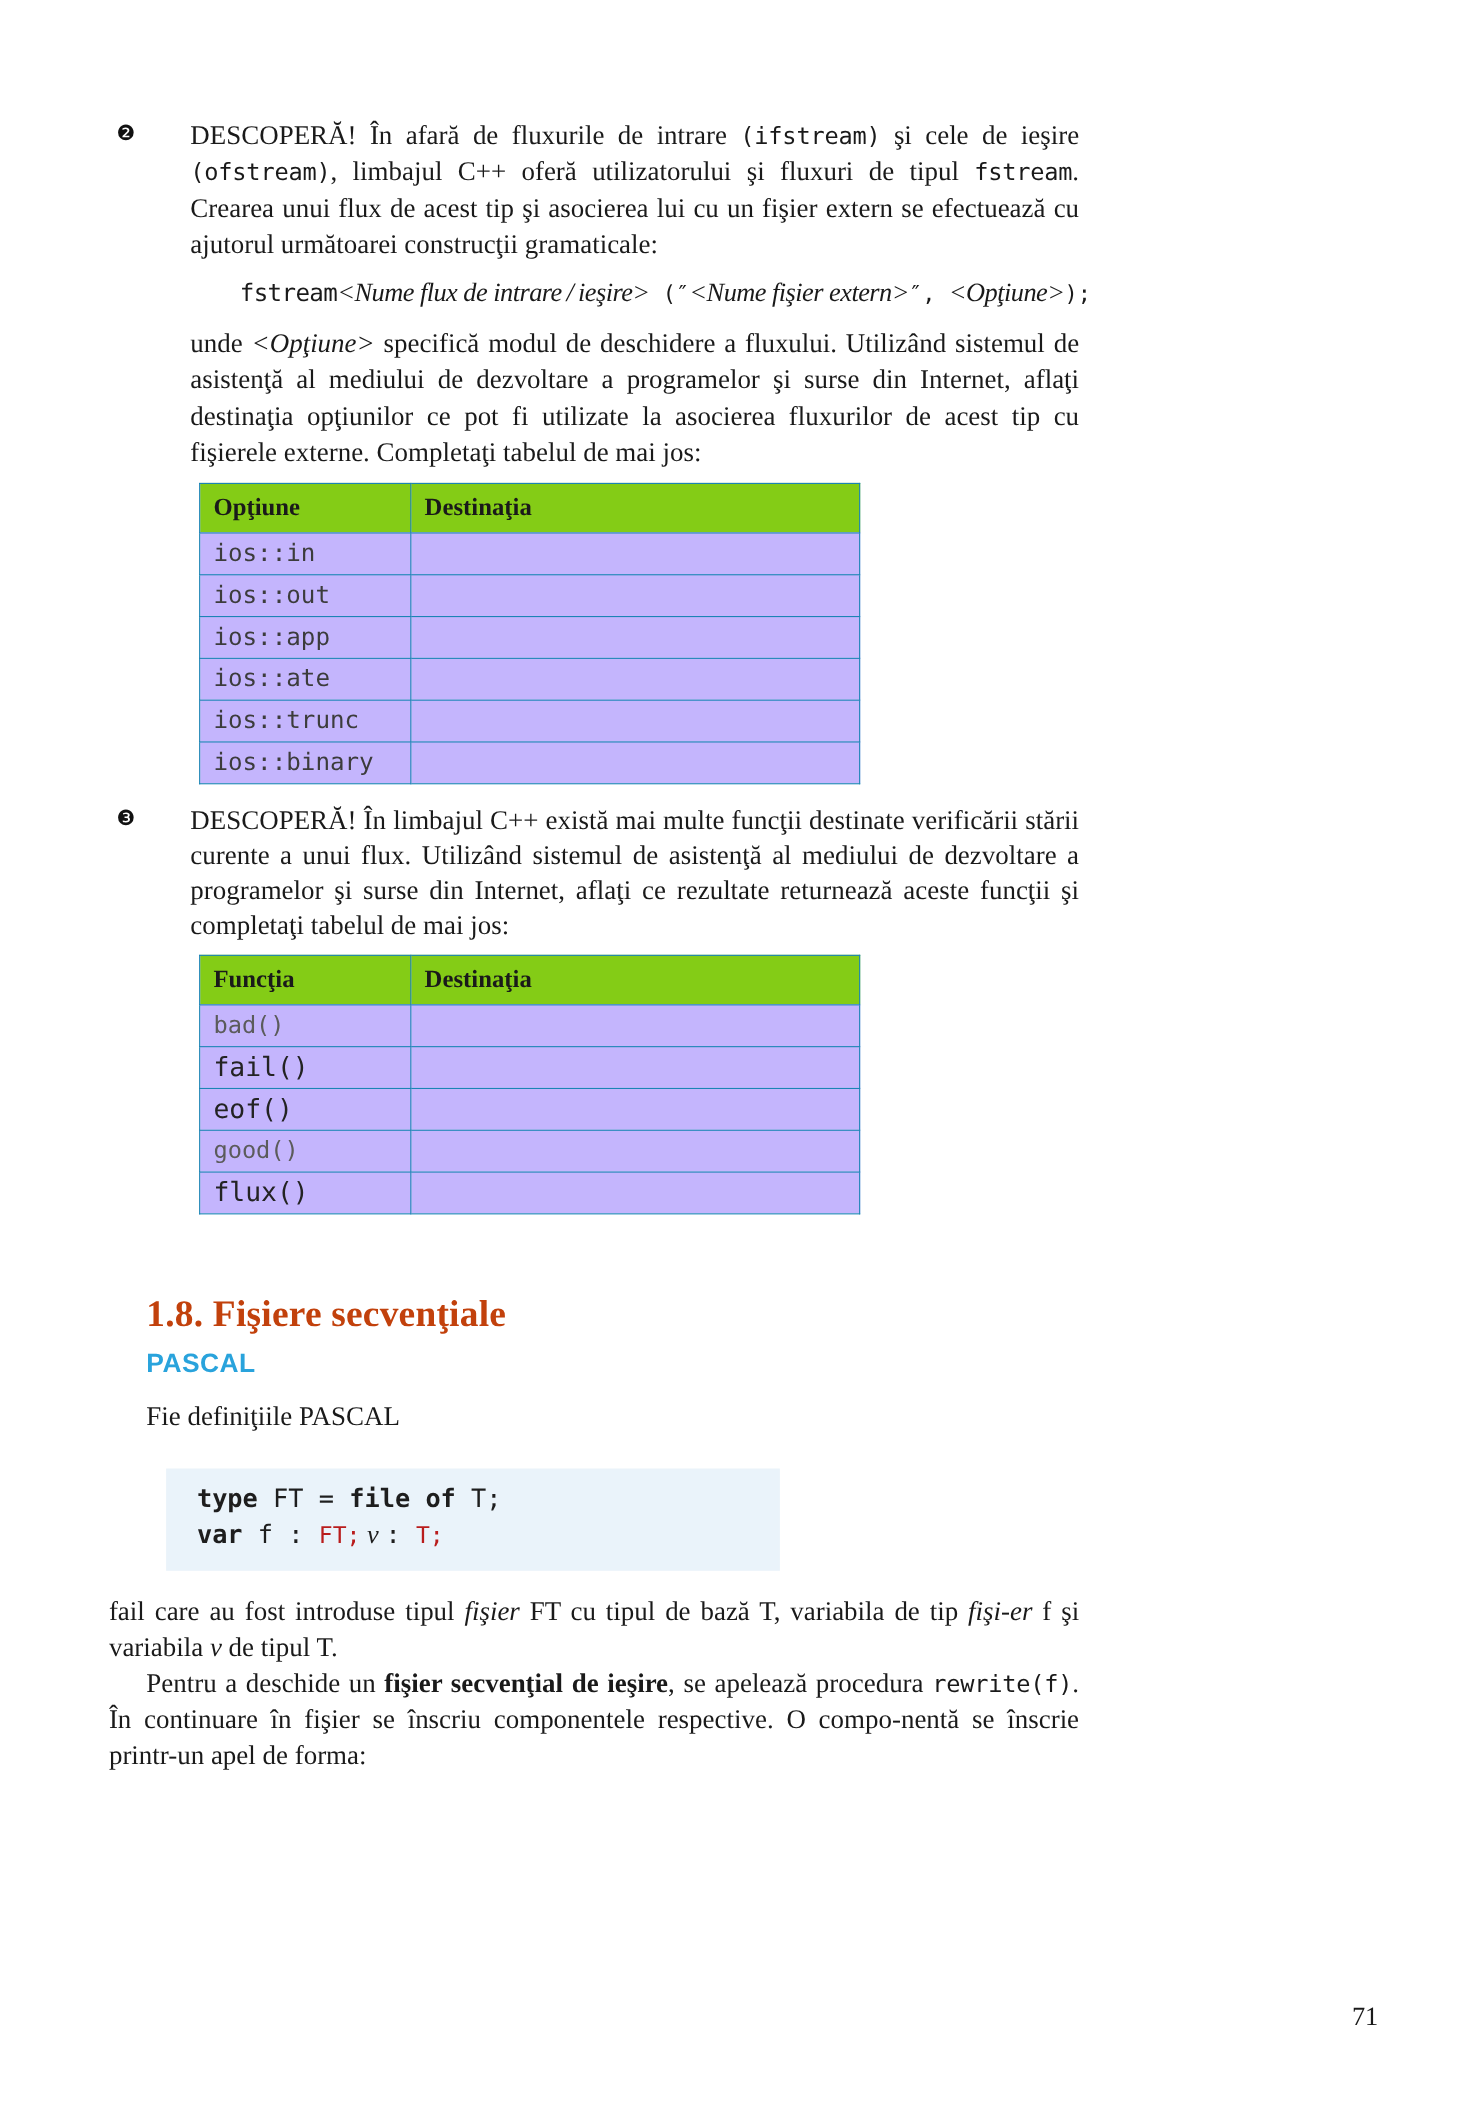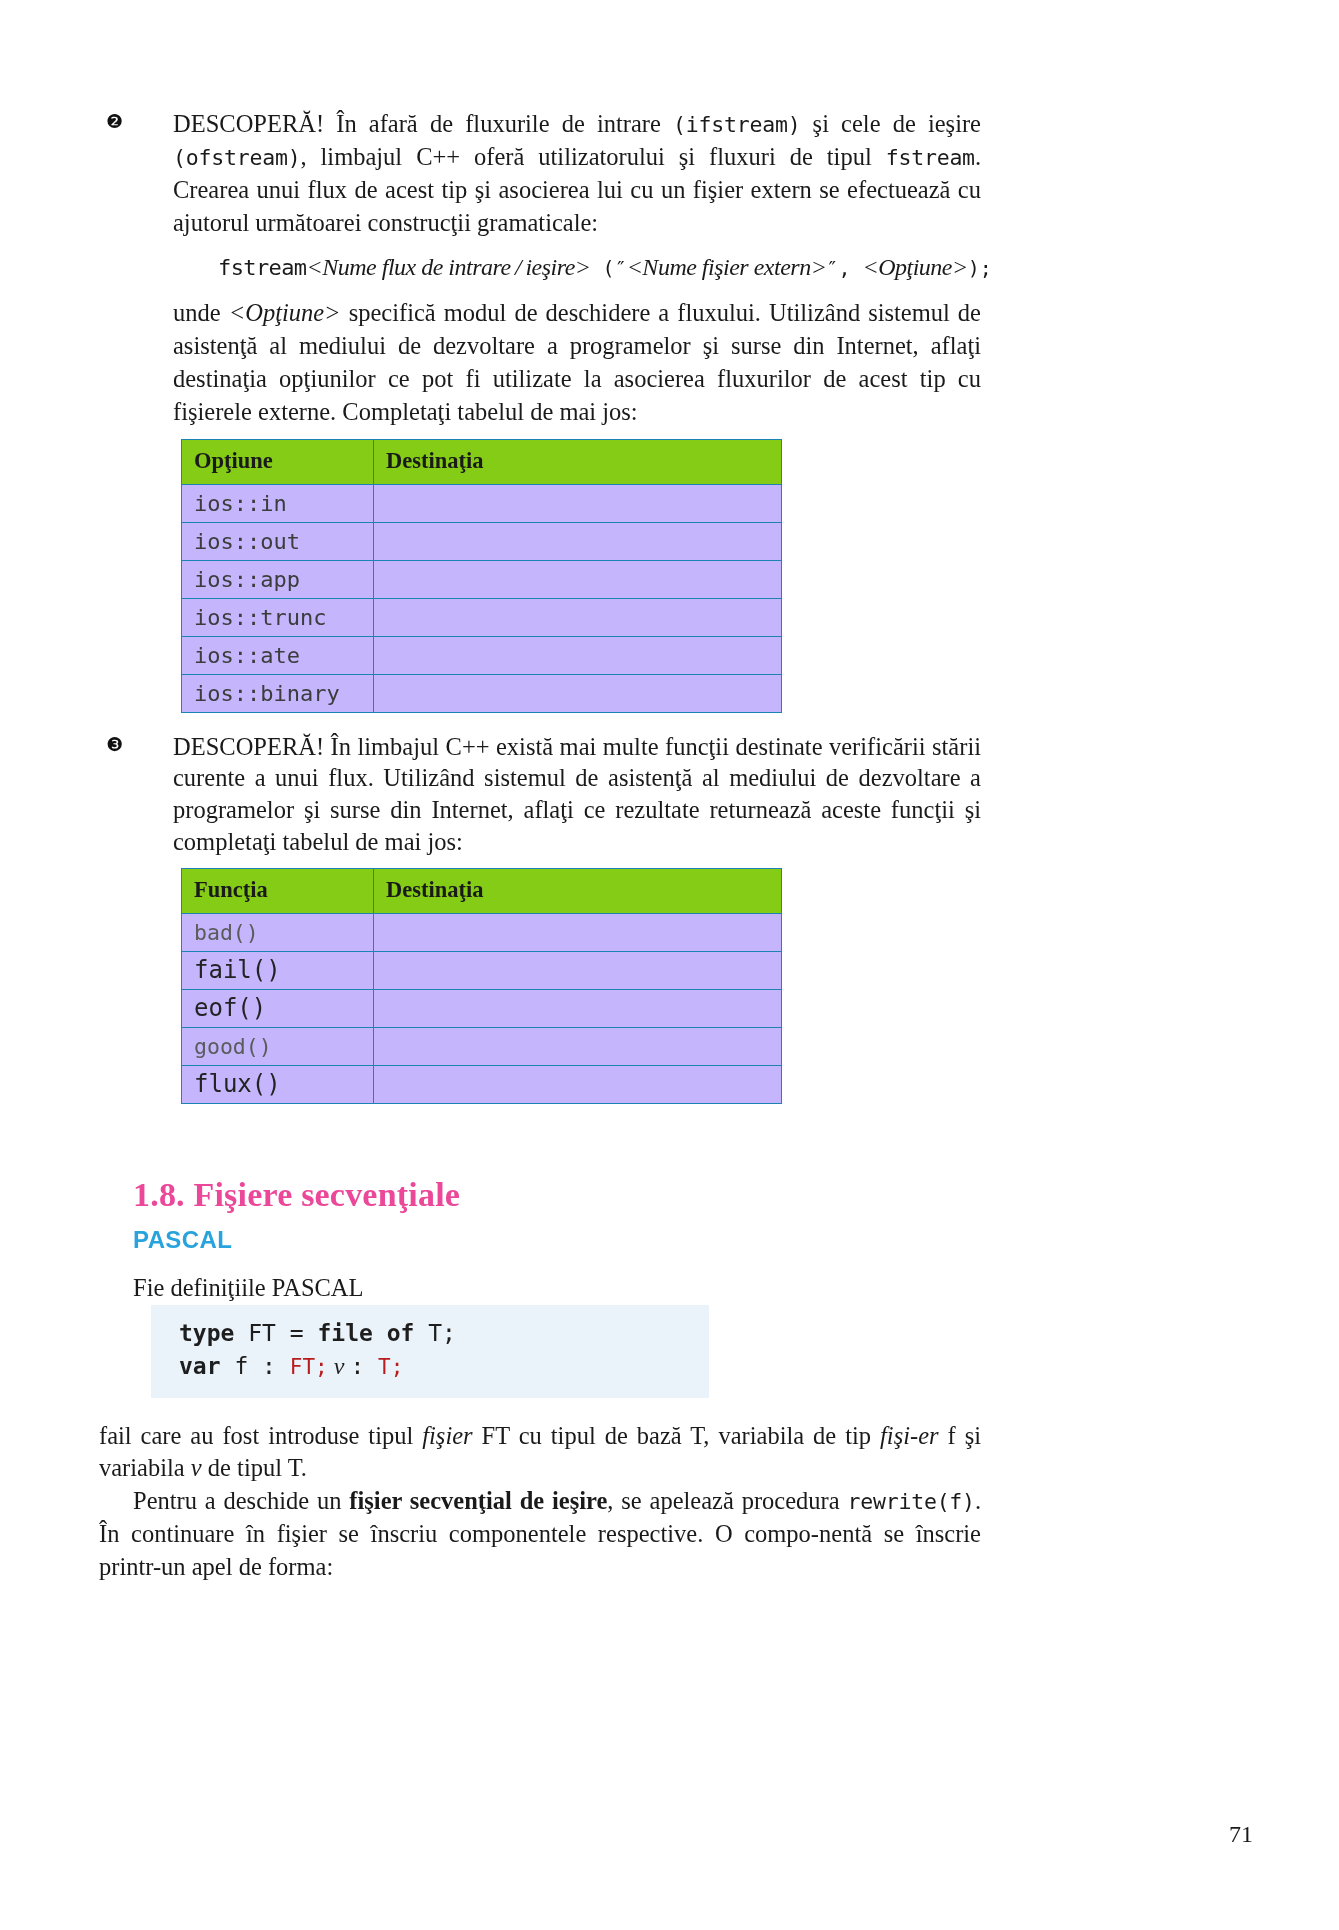--- a/index.html
+++ b/index.html
@@ -122,41 +122,41 @@
     font-family: "DejaVu Sans Mono", monospace;
     font-size: 22px;
     color: #3c3c3c;
     letter-spacing: 0px;
   }
   .cellcode.light { color: #5b5b5b; font-size: 21.5px; }
   .cellcode.strong { color: #232323; font-size: 24px; }
 
   
   .sec-head {
-    color: #ec4899;
+    color: #c2410c;
     font-family: "Liberation Serif", serif;
     font-weight: bold;
     font-size: 34px;
     margin: 0;
     letter-spacing: 0.2px;
   }
   .lang-tag {
     color: #29a3dc;
     font-family: "Liberation Sans", sans-serif;
     font-weight: bold;
     font-size: 24px;
     letter-spacing: 0.4px;
     margin: 0;
   }
 
   
   .codeblock {
     background: #eaf3fa;
     padding: 12px 0 14px 28px;
-    margin: 0 0 0 18px;
+    margin: 30px 0 0 18px;
     width: 530px;
     font-family: "DejaVu Sans Mono", monospace;
     font-size: 23px;
     line-height: 1.42;
     color: #1e1e1e;
   }
   .codeblock b { font-weight: bold; }
   .codeblock .sm { font-size: 21px; color: #b91c1c; }
   .codeblock .itv { font-style: italic; font-family: "Liberation Serif", serif; font-size: 24px; }
 
@@ -209,25 +209,25 @@
           </tr>
           <tr>
             <td><span class="cellcode">ios::out</span></td>
             <td></td>
           </tr>
           <tr>
             <td><span class="cellcode">ios::app</span></td>
             <td></td>
           </tr>
           <tr>
+            <td><span class="cellcode">ios::ate</span></td>
+            <td></td>
+          </tr>
+          <tr>
             <td><span class="cellcode">ios::trunc</span></td>
-            <td></td>
-          </tr>
-          <tr>
-            <td><span class="cellcode">ios::ate</span></td>
             <td></td>
           </tr>
           <tr>
             <td><span class="cellcode">ios::binary</span></td>
             <td></td>
           </tr>
         </tbody>
       </table>
     </div>
 

